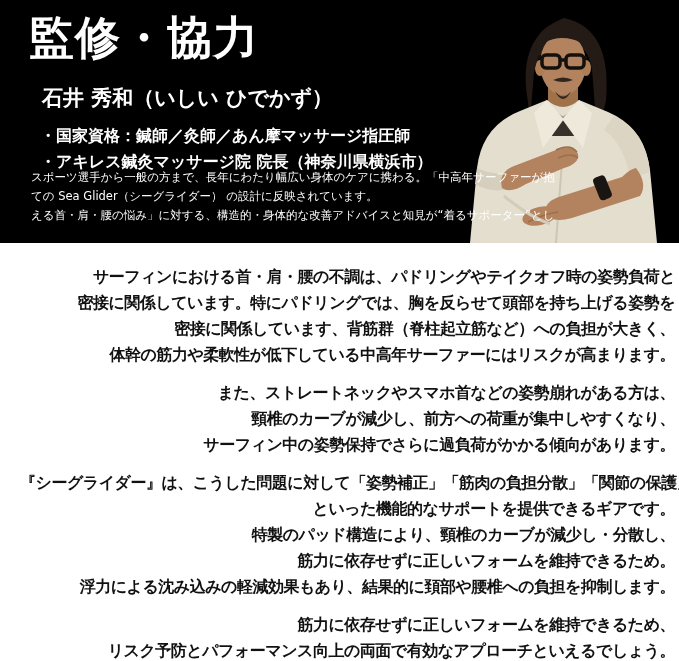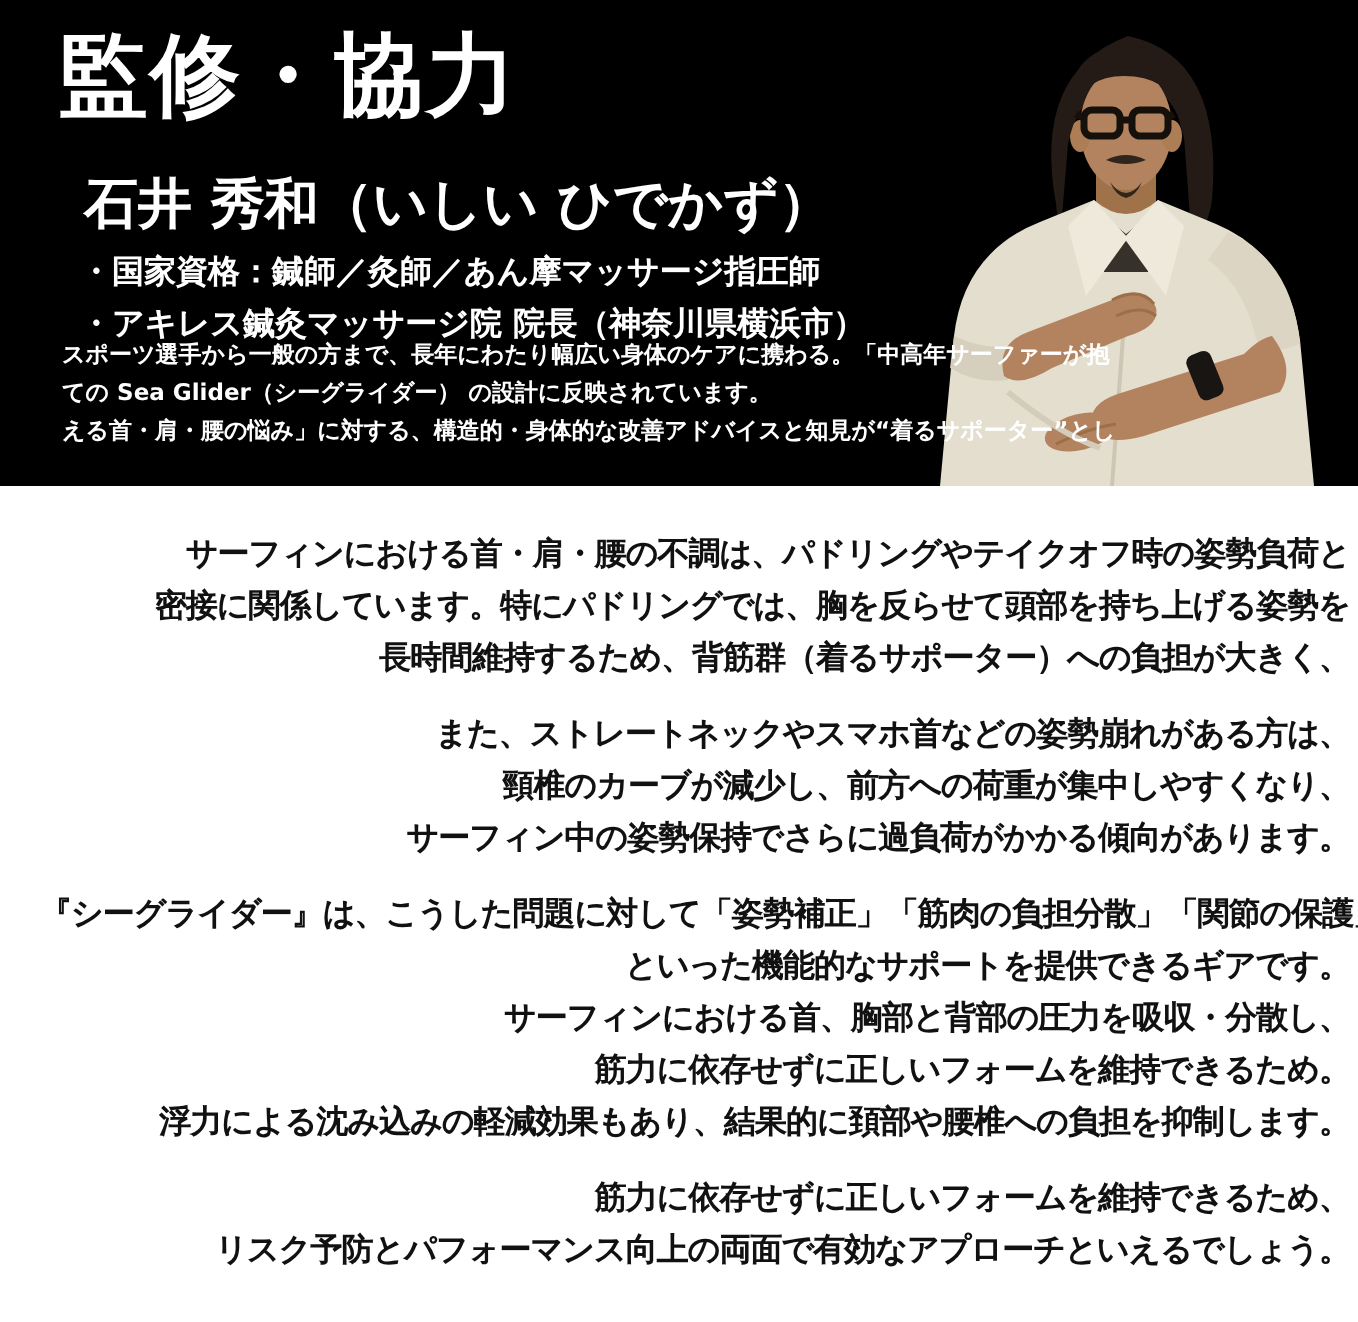--- a/index.html
+++ b/index.html
@@ -19,33 +19,33 @@
     overflow:hidden;
   }
   .hero-title{
     position:absolute;left:29px;top:14px;
     font-size:45px;font-weight:bold;
     letter-spacing:1px;line-height:1.05;
     z-index:2;white-space:nowrap;
   }
   .hero-name{
     position:absolute;left:42px;top:84px;
-    font-size:27px;font-weight:bold;
+    font-size:21px;font-weight:bold;
     z-index:2;white-space:nowrap;
   }
   .hero-credentials{
     position:absolute;left:40px;top:123px;
     font-size:16px;font-weight:bold;
     line-height:25.5px;
     z-index:2;white-space:nowrap;
   }
   .hero-bio{
     position:absolute;left:31px;top:168px;
     width:470px;
-    font-size:11.5px;font-weight:700;
+    font-size:11.5px;font-weight:400;
     line-height:19px;
     z-index:2;white-space:nowrap;
   }
   
   .portrait{
     position:absolute;right:0;top:0;
     width:235px;height:243px;
     z-index:1;
   }
   .portrait svg{display:block;}
@@ -132,31 +132,32 @@
 
         <path d="M60,196 Q84,216 106,224" stroke="#d3ccba" stroke-width="3" fill="none"></path>
       </svg>
     </div>
   </header>
 
   <main class="content">
     <p class="para">
       <span class="line">サーフィンにおける首・肩・腰の不調は、パドリングやテイクオフ時の姿勢負荷と</span>
       <span class="line">密接に関係しています。特にパドリングでは、胸を反らせて頭部を持ち上げる姿勢を</span>
-      <span class="line">長時間維持するため、背筋群（着るサポーター）への負担が大きく、</span>
+      <span class="line">密接に関係しています、背筋群（脊柱起立筋など）への負担が大きく、</span>
+      <span class="line">体幹の筋力や柔軟性が低下している中高年サーファーにはリスクが高まります。</span>
     </p>
     <p class="para">
       <span class="line">また、ストレートネックやスマホ首などの姿勢崩れがある方は、</span>
       <span class="line">頸椎のカーブが減少し、前方への荷重が集中しやすくなり、</span>
       <span class="line">サーフィン中の姿勢保持でさらに過負荷がかかる傾向があります。</span>
     </p>
     <p class="para">
       <span class="line">『シーグライダー』は、こうした問題に対して「姿勢補正」「筋肉の負担分散」「関節の保護」</span>
       <span class="line">といった機能的なサポートを提供できるギアです。</span>
-      <span class="line">サーフィンにおける首、胸部と背部の圧力を吸収・分散し、</span>
+      <span class="line">特製のパッド構造により、頸椎のカーブが減少し・分散し、</span>
       <span class="line">筋力に依存せずに正しいフォームを維持できるため。</span>
       <span class="line">浮力による沈み込みの軽減効果もあり、結果的に頚部や腰椎への負担を抑制します。</span>
     </p>
     <p class="para">
       <span class="line">筋力に依存せずに正しいフォームを維持できるため、</span>
       <span class="line">リスク予防とパフォーマンス向上の両面で有効なアプローチといえるでしょう。</span>
     </p>
   </main>
 
 </div>

